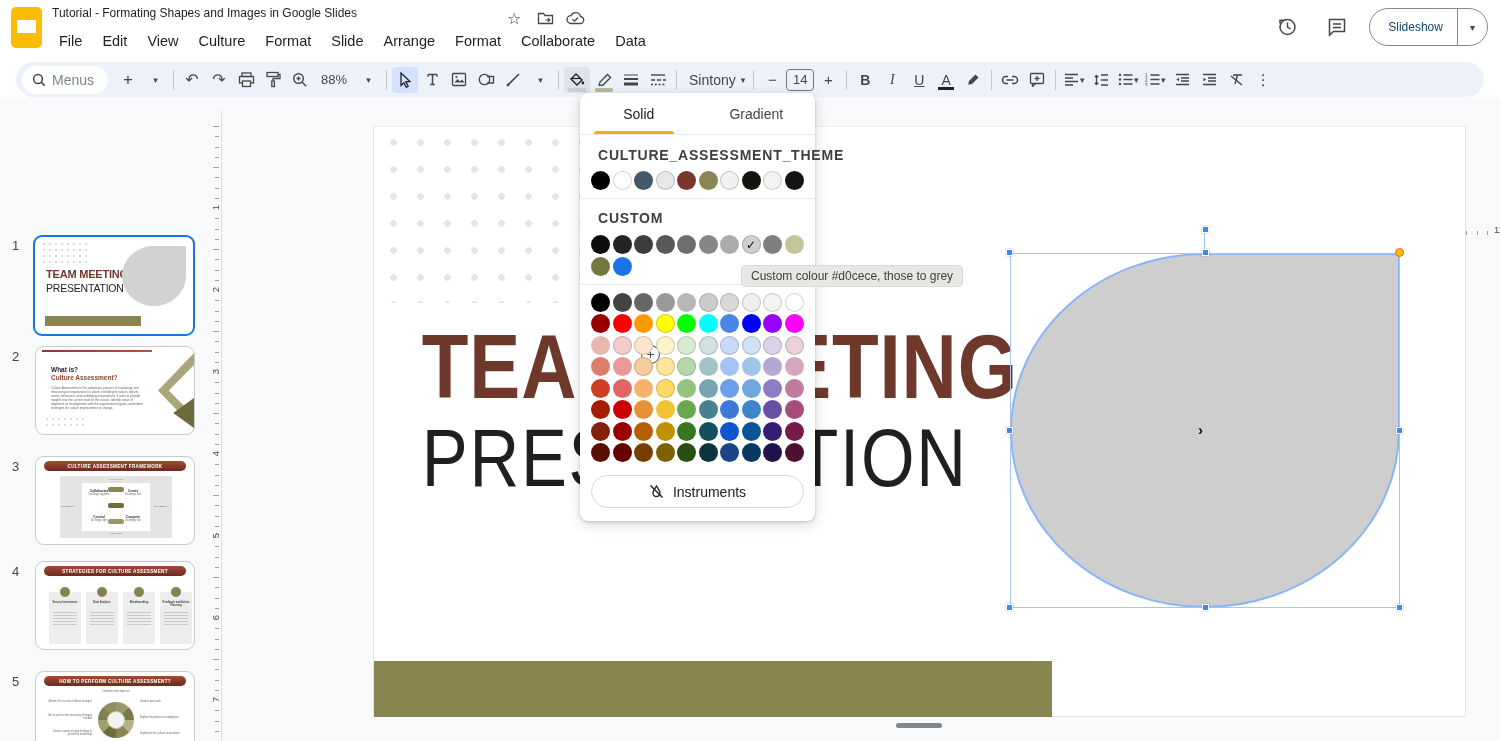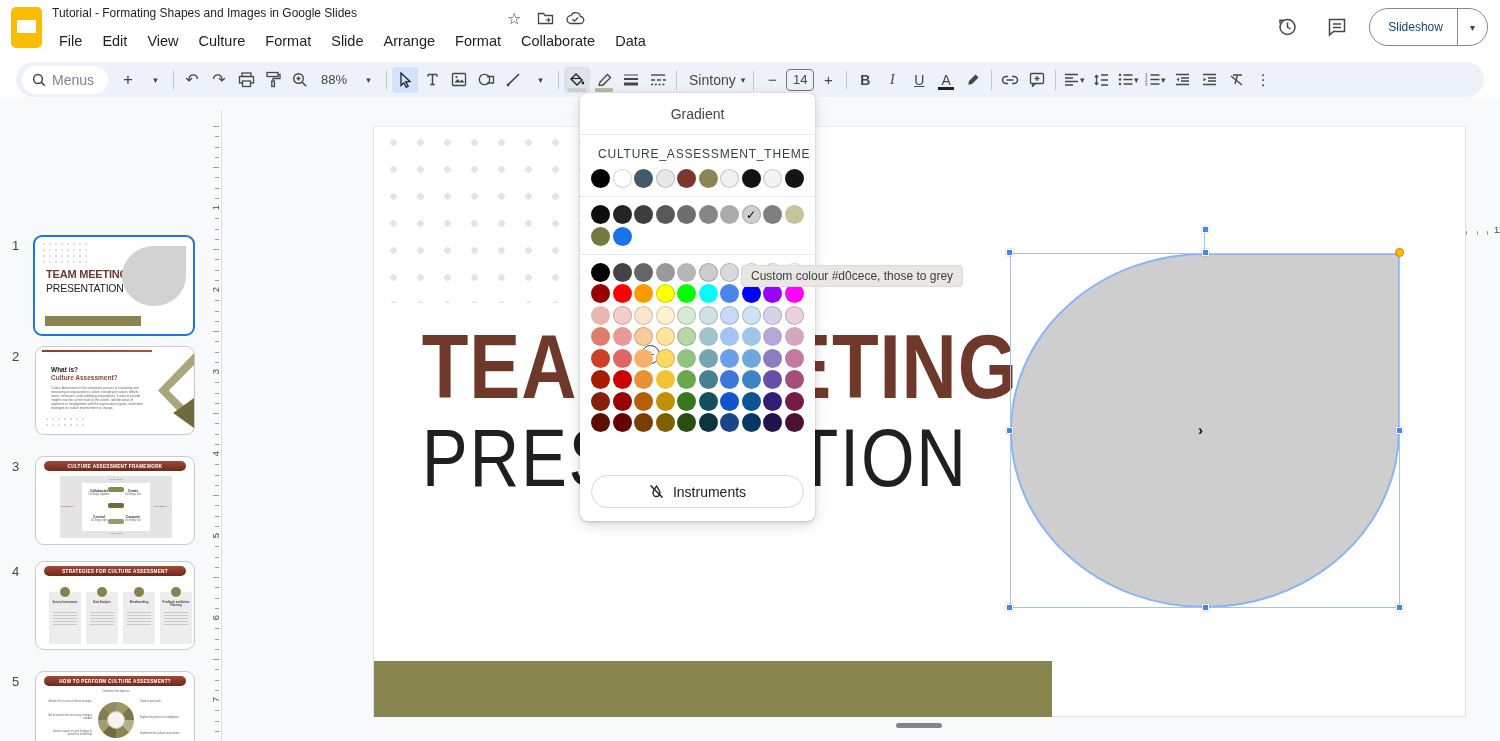--- a/index.html
+++ b/index.html
@@ -94,21 +94,21 @@
   #shape-cursor{position:absolute;left:188px;top:168px;font-size:15px;font-weight:bold;color:#111;}
 
   
   #color-panel{position:absolute;left:580px;top:93px;width:235px;height:428px;background:#fff;
     border-radius:8px;box-shadow:0 1px 3px rgba(0,0,0,.18),0 4px 14px rgba(0,0,0,.15);z-index:40;}
   #tabs{display:flex;height:42px;border-bottom:1px solid #e8eaed;}
   .tab{flex:1;display:flex;align-items:center;justify-content:center;font-size:14px;position:relative;}
   .tab.active{font-weight:500;color:#202124;}
   .tab:not(.active){color:#444746;}
   #tab-underline{position:absolute;left:14px;bottom:0;width:80px;height:3px;background:#f9ab00;border-radius:3px 3px 0 0;}
-  .pan-label{font-size:12px;font-weight:normal;letter-spacing:.8px;color:#3c4043;}
+  .pan-label{font-size:14px;font-weight:bold;letter-spacing:.8px;color:#3c4043;}
   .swrow{display:flex;flex-wrap:wrap;gap:2.5px;padding:0 11px;}
   .swatch{width:19px;height:19px;border-radius:50%;position:relative;flex:none;}
   .swcheck{position:absolute;inset:0;display:flex;align-items:center;justify-content:center;
     font-size:12px;font-weight:bold;color:#000;}
   .pan-div{height:1px;background:#e8eaed;margin:8px 0;}
   #add-color{width:19px;height:19px;border-radius:50%;border:1.6px solid #3c4043;display:flex;
     align-items:center;justify-content:center;font-size:13px;color:#3c4043;margin-left:2px;}
   #transparent-btn{position:absolute;left:11px;right:11px;bottom:13px;height:33px;border:1px solid #d5d7da;
     border-radius:17px;display:flex;align-items:center;justify-content:center;gap:9px;
     font-size:14px;color:#202124;background:#fff;}
@@ -678,20 +678,24 @@
       <div id="shape-cursor">›</div>
     </div>
   </div>
   <div id="hscroll-strip">
     <div id="hscroll-thumb"></div>
   </div>
 </div>
 
 <div id="color-panel">
   <div id="tabs">
+    <div class="tab active">
+      <span>Solid</span>
+      <div id="tab-underline"></div>
+    </div>
     <div class="tab">
       <span>Gradient</span>
     </div>
   </div>
   <div style="display:flex;align-items:center;justify-content:space-between;padding:12px 13px 8px 18px">
     <span class="pan-label">CULTURE_ASSESSMENT_THEME</span>
     <svg class="ic" width="14" height="14" viewBox="0 0 14 14">
         <path d="M10 1.5l2.5 2.5L5 11.5 2 12l.5-3z" fill="#3c4043"></path>
       </svg>
   </div>
@@ -701,20 +705,21 @@
       <span class="swatch" style="background: rgb(68, 89, 107);"></span>
       <span class="swatch" style="background: rgb(231, 231, 231); box-shadow: rgba(0, 0, 0, 0.18) 0px 0px 0px 1px inset;"></span>
       <span class="swatch" style="background: rgb(122, 53, 44);"></span>
       <span class="swatch" style="background: rgb(139, 133, 86);"></span>
       <span class="swatch" style="background: rgb(240, 241, 239); box-shadow: rgba(0, 0, 0, 0.18) 0px 0px 0px 1px inset;"></span>
       <span class="swatch" style="background: rgb(21, 19, 16);"></span>
       <span class="swatch" style="background: rgb(243, 243, 241); box-shadow: rgba(0, 0, 0, 0.18) 0px 0px 0px 1px inset;"></span>
       <span class="swatch" style="background: rgb(20, 20, 20);"></span>
     </div>
   <div class="pan-div"></div>
+  <div style="padding:2px 18px 8px"><span class="pan-label">CUSTOM</span></div>
   <div class="swrow">
       <span class="swatch" style="background: rgb(13, 13, 13);"></span>
       <span class="swatch" style="background: rgb(36, 36, 36);"></span>
       <span class="swatch" style="background: rgb(61, 61, 61);"></span>
       <span class="swatch" style="background: rgb(88, 88, 88);"></span>
       <span class="swatch" style="background: rgb(110, 110, 110);"></span>
       <span class="swatch" style="background: rgb(134, 134, 134);"></span>
       <span class="swatch" style="background: rgb(171, 171, 171);"></span>
       <span class="swatch" style="background: rgb(208, 206, 206); box-shadow: rgba(0, 0, 0, 0.18) 0px 0px 0px 1px inset;">
         <span class="swcheck">✓</span>

